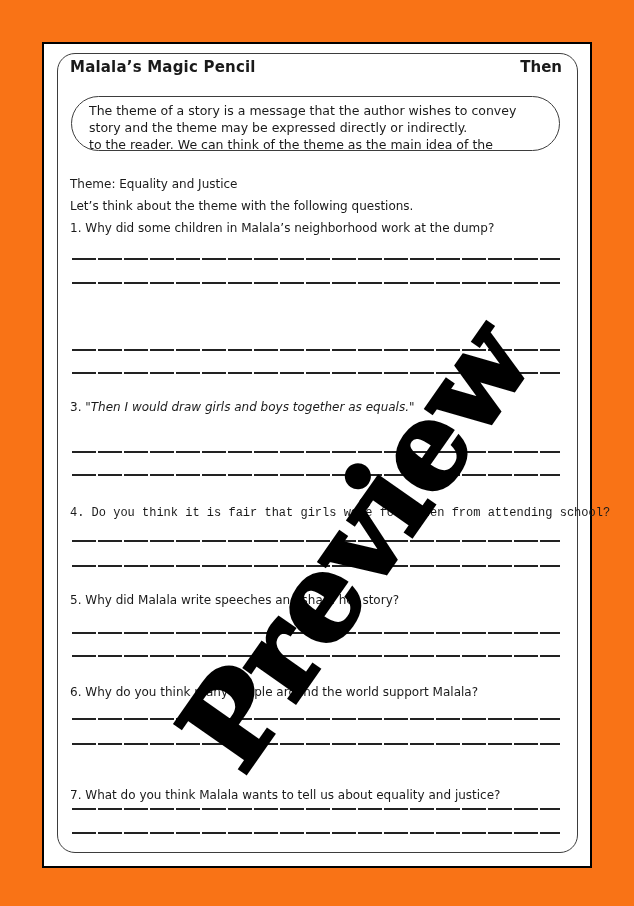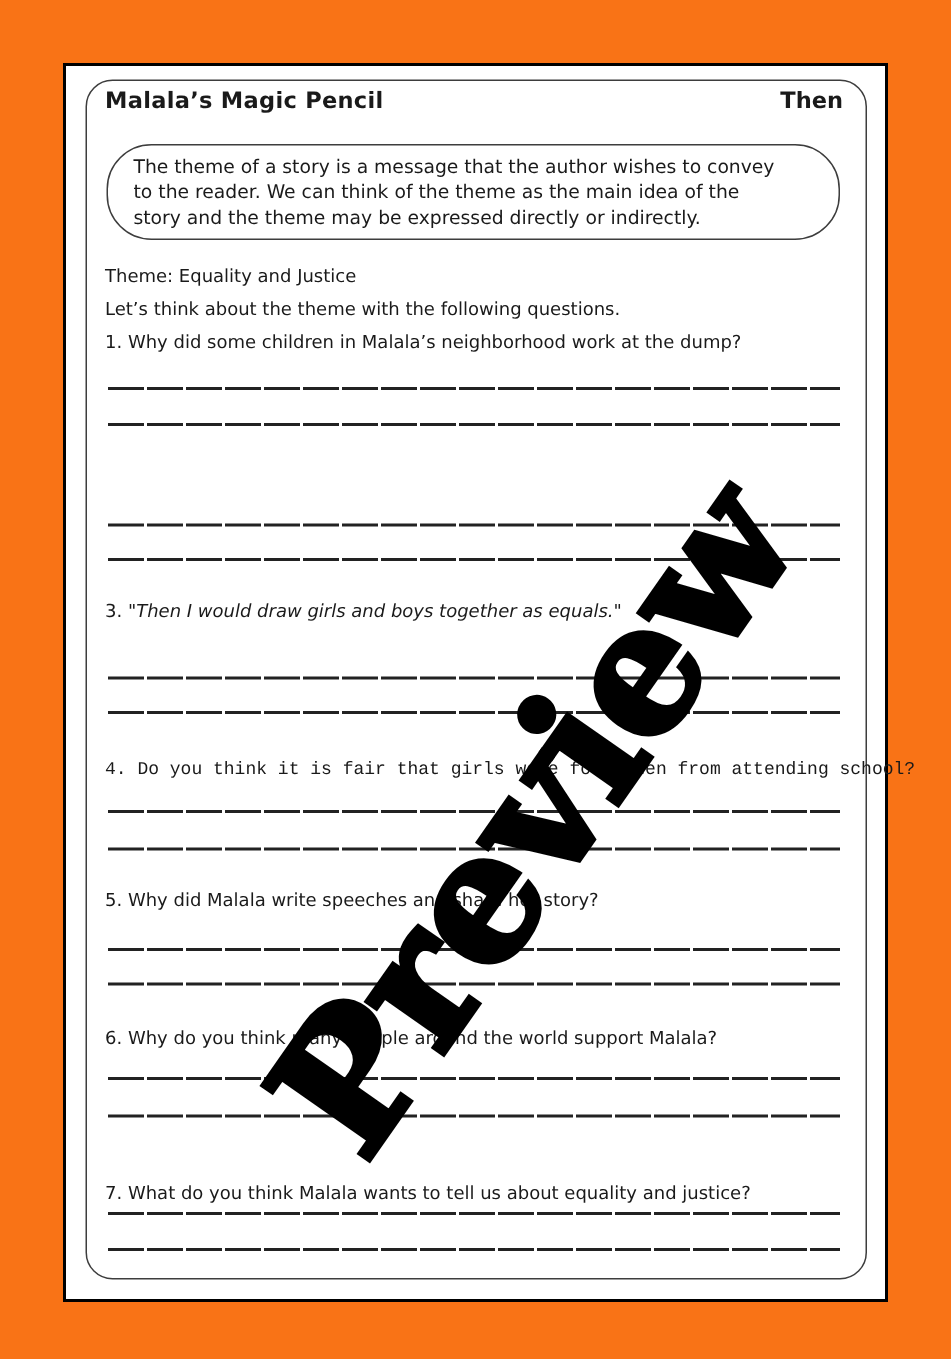--- a/index.html
+++ b/index.html
@@ -40,21 +40,21 @@
   .corner-label {
     position: absolute;
     right: 72px; top: 58px;
     font-size: 15px;
     font-weight: bold;
     white-space: nowrap;
   }
   .bubble {
     position: absolute;
     left: 71px; top: 96px;
-    width: 489px; height: 64px;
+    width: 489px; height: 55px;
     border: 1.5px solid #3d3d3d;
     border-radius: 30px;
     box-sizing: border-box;
     background: #fff;
   }
   .bubble-text {
     position: absolute;
     left: 17px; top: 5px;
   }
   .t {
@@ -97,22 +97,22 @@
 
   <div class="outer-border"></div>
   <div class="inner-card"></div>
 
   <div class="title">Malala’s Magic Pencil</div>
   <div class="corner-label">Then</div>
 
   <div class="bubble">
     <div class="bubble-text">
       <div class="bline">The theme of a story is a message that the author wishes to convey</div>
+      <div class="bline">story and the theme may be expressed directly or indirectly.</div>
       <div class="bline">to the reader. We can think of the theme as the main idea of the</div>
-      <div class="bline">story and the theme may be expressed directly or indirectly.</div>
     </div>
   </div>
 
   <div class="t" style="left:70px; top:176px;">Theme: Equality and Justice</div>
   <div class="t" style="left:70px; top:198px;">Let’s think about the theme with the following questions.</div>
 
   <div class="t" style="left:70px; top:220px;">1. Why did some children in Malala’s neighborhood work at the dump?</div>
   <div class="rule" style="top:258px;"></div>
   <div class="rule" style="top:282px;"></div>
 

